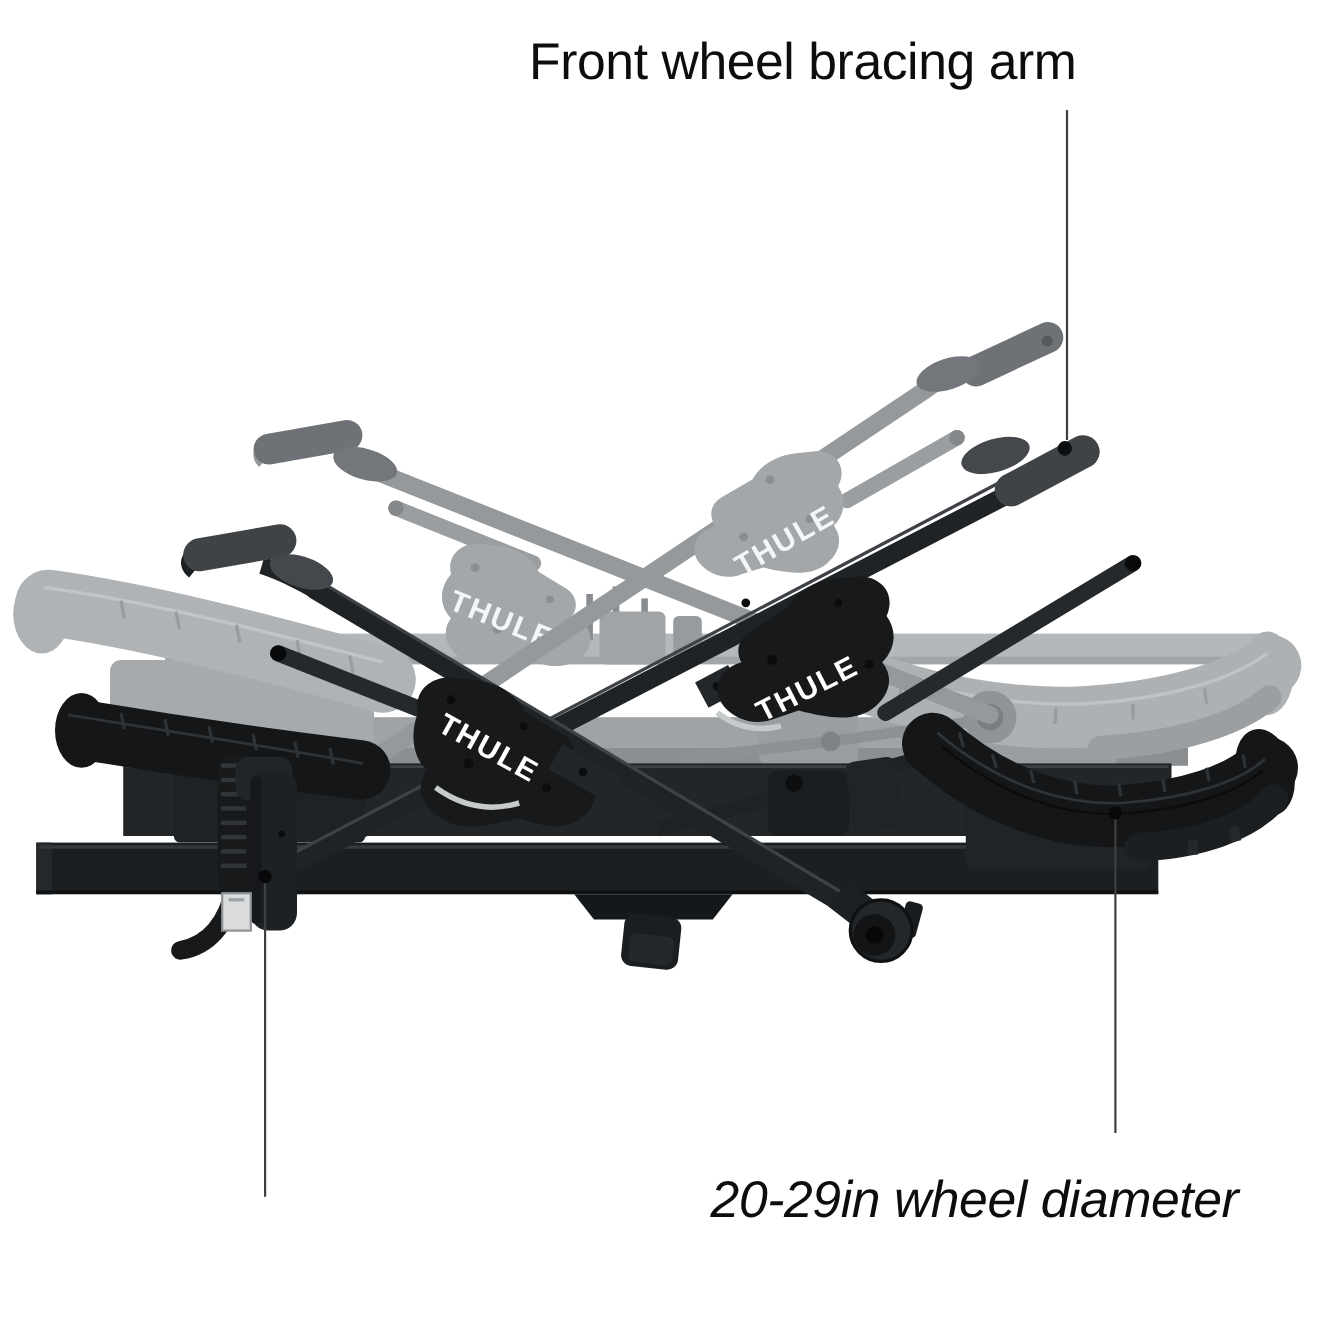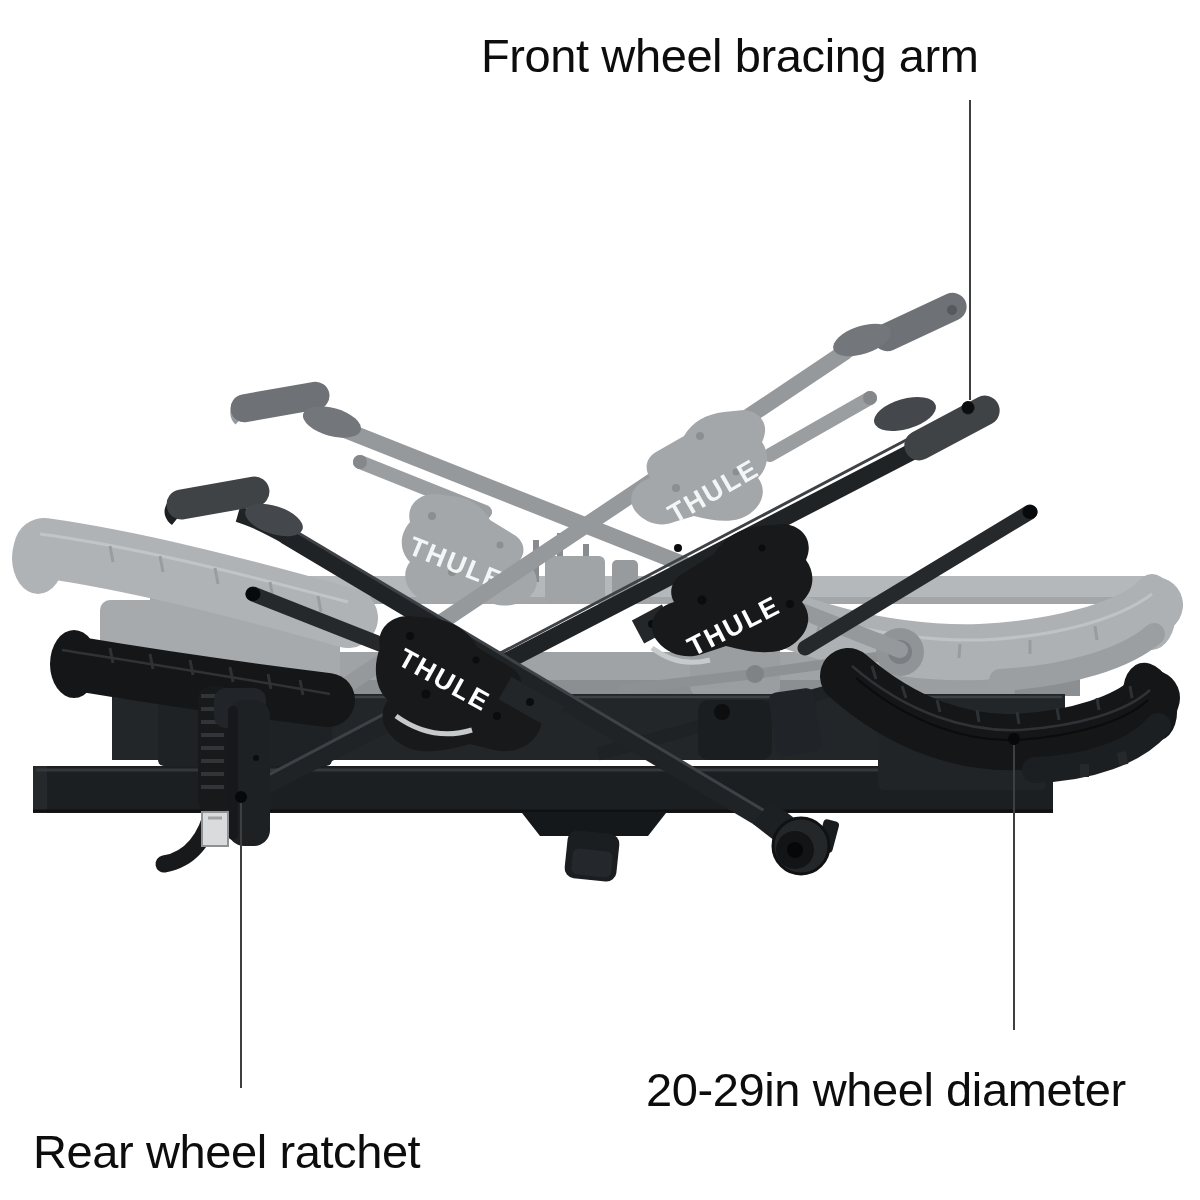--- a/index.html
+++ b/index.html
@@ -239,19 +239,18 @@
     <circle cx="968" cy="407" r="6" fill="#0b0d0e"></circle>
     <line x1="241" y1="802" x2="241" y2="1088" stroke="#3f3f3f" stroke-width="2"></line>
     <circle cx="241" cy="797" r="6" fill="#070809"></circle>
     <line x1="1014" y1="744" x2="1014" y2="1030" stroke="#3f3f3f" stroke-width="2"></line>
     <circle cx="1014" cy="739" r="6" fill="#070809"></circle>
   </g>
 </svg>
 
 <div class="callout" style="left:462px;top:22px;margin-left:19px;">Front wheel bracing arm</div>
 
-<div class="callout" style="left:33px;top:1118px;">Rear wheel ratchet</div>
-
-<div class="callout" style="left:646px;top:1056px;">
+
+<div class="callout" style="left:646px;top:1056px;font-style:italic;">
   <div>20-29in wheel diameter</div>
 </div>
 
 </div>
 
 </body></html>

